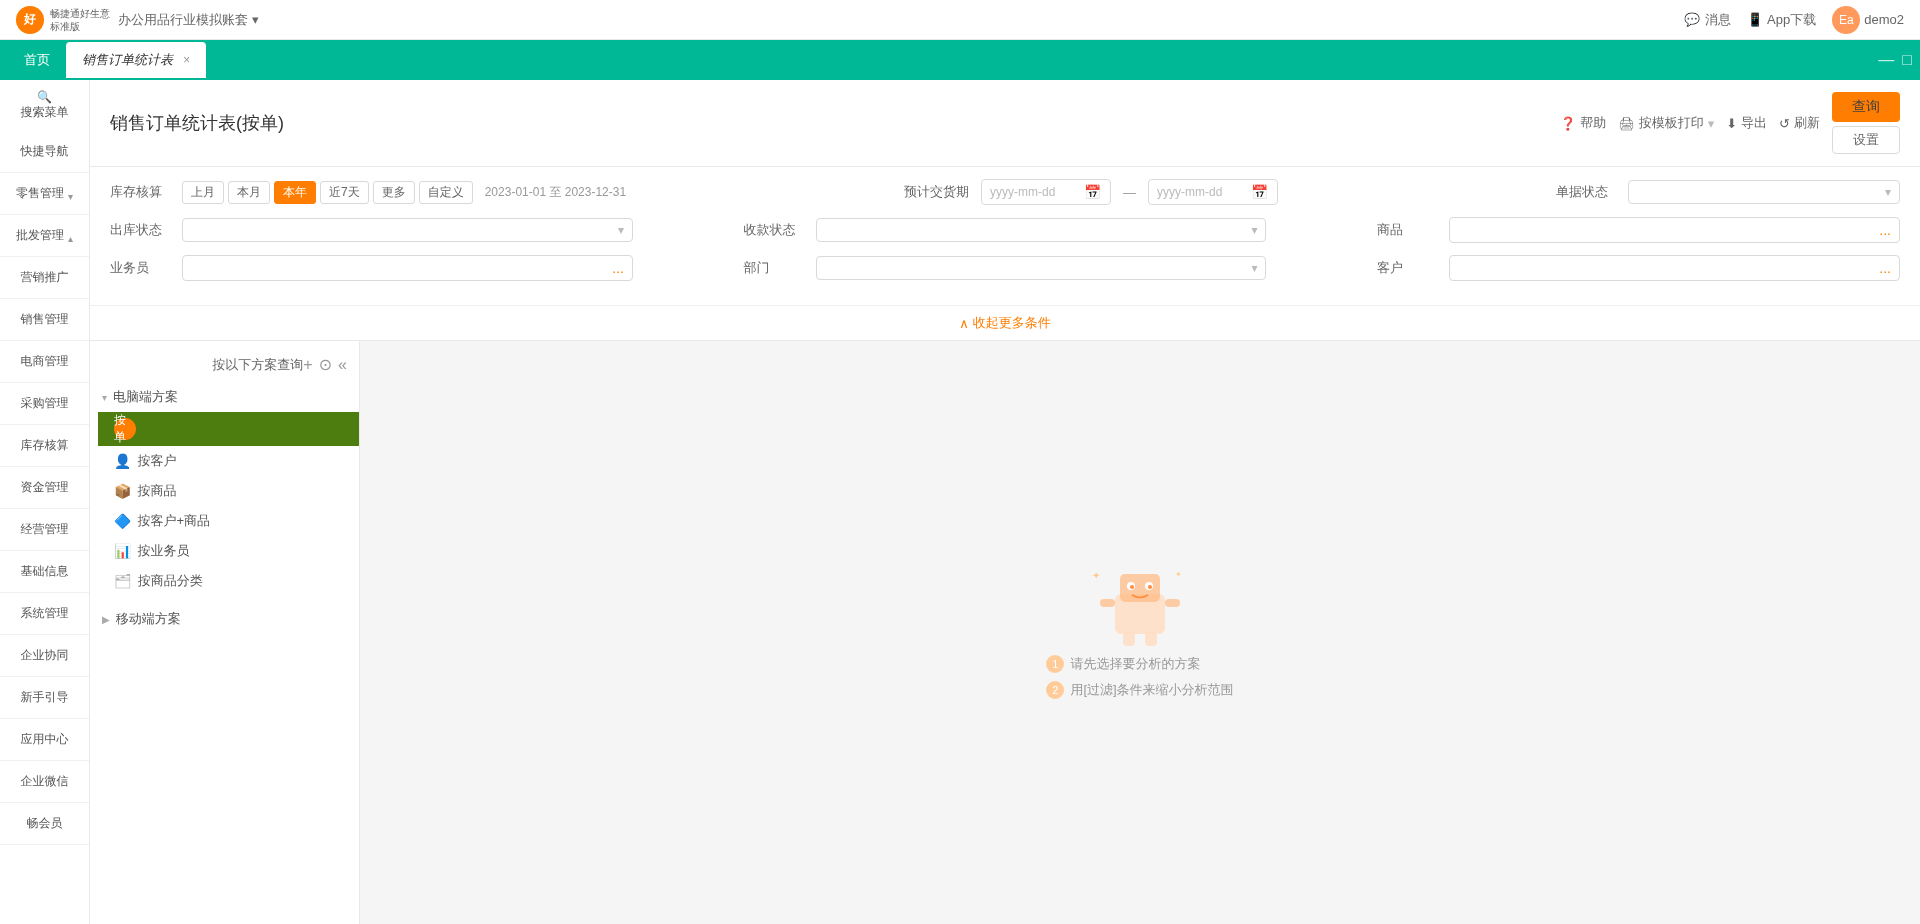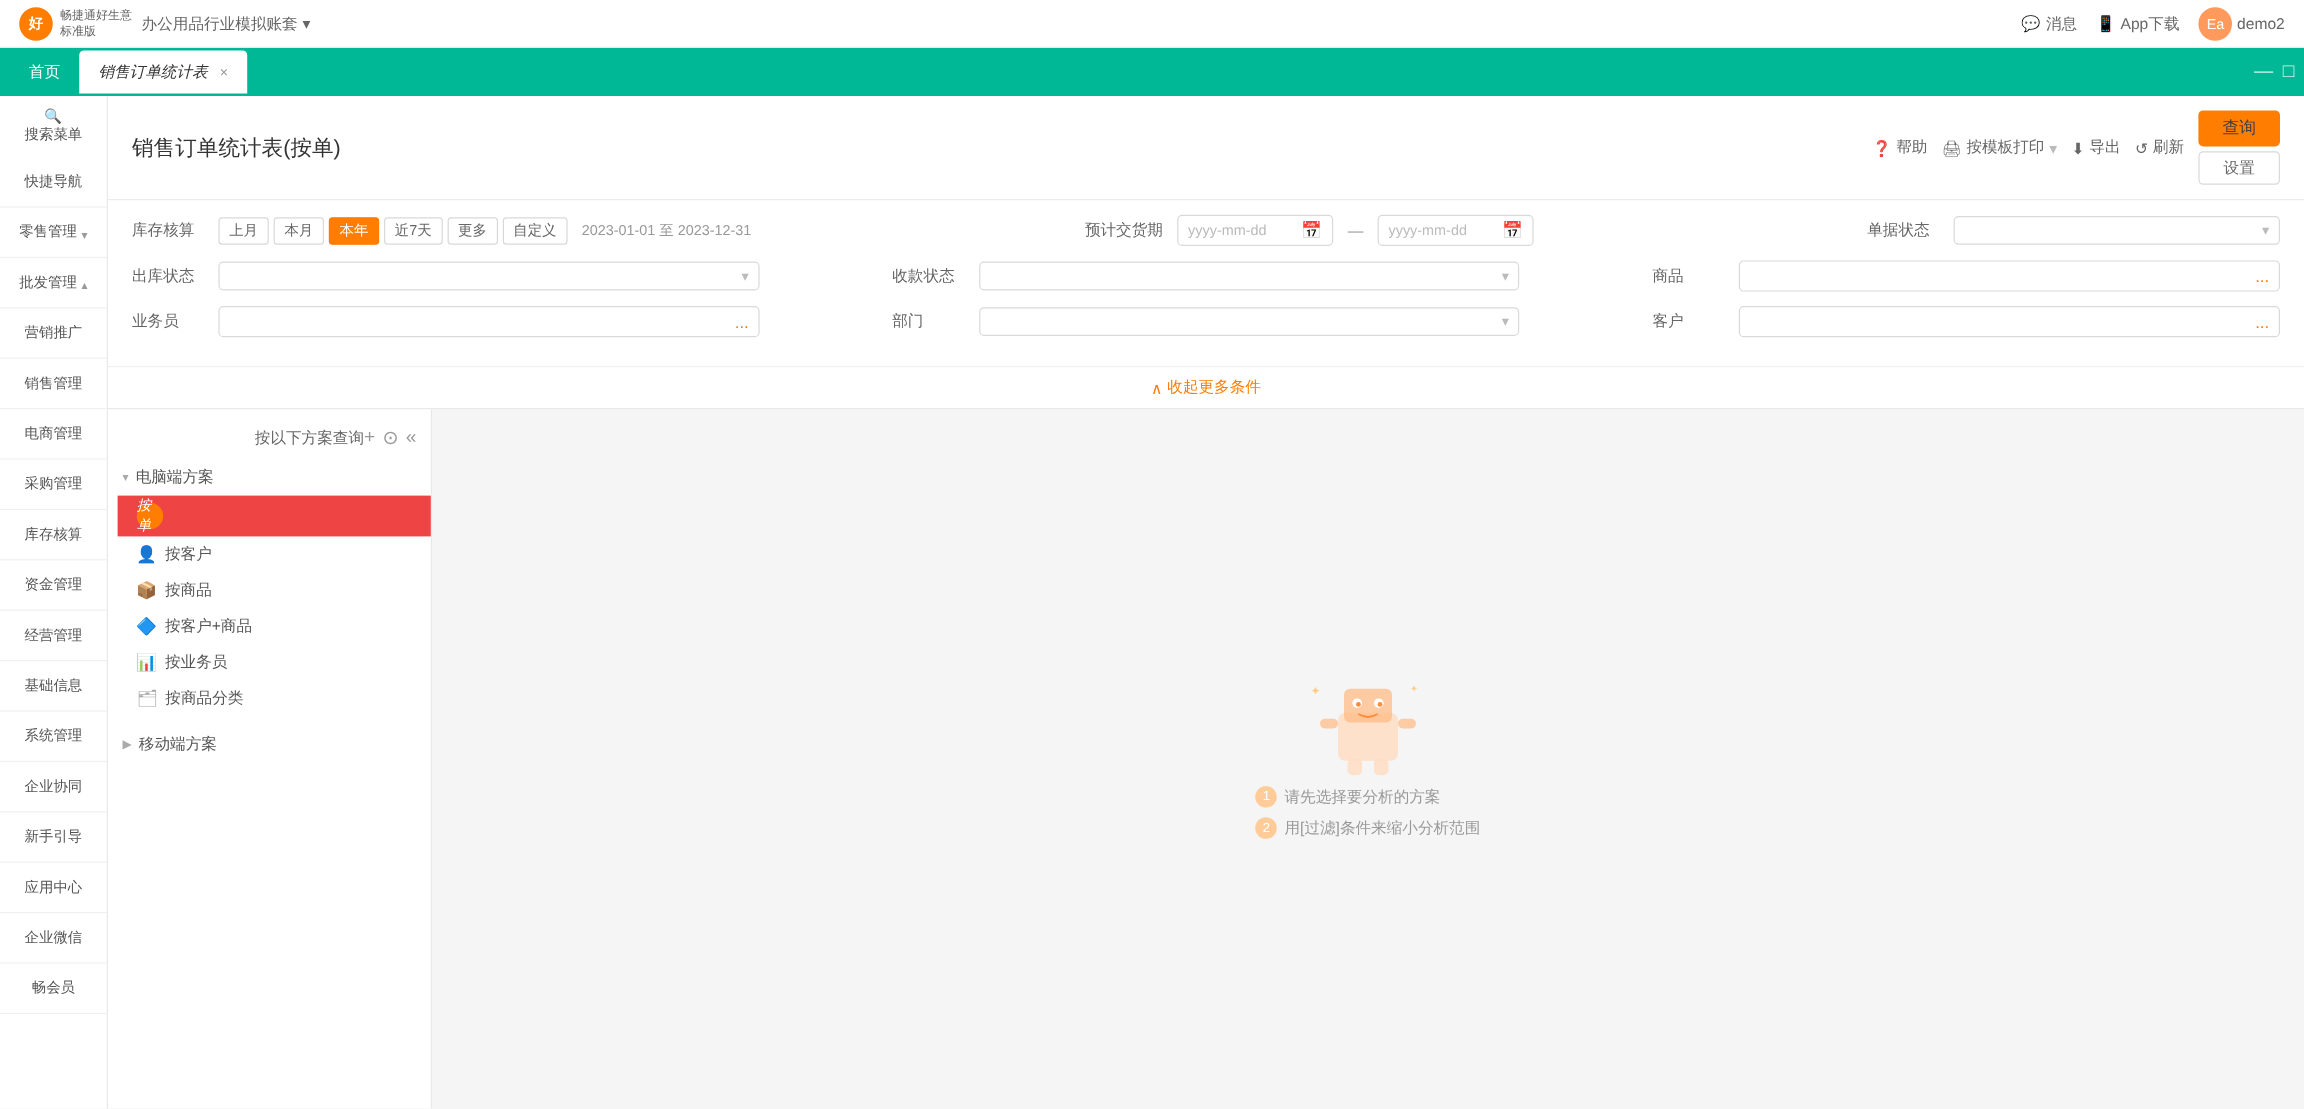--- a/index.html
+++ b/index.html
@@ -343,21 +343,21 @@
     }
     .tree-item {
       padding: 6px 12px 6px 16px;
       cursor: pointer;
       font-size: 13px;
       color: #555;
       display: flex;
       align-items: center;
       gap: 6px;
     }
-    .tree-item.active { color: #ff7d00; background: #ef4444; font-style: italic; }
+    .tree-item.active { color: #ff7d00; background: #4d7c0f; }
     .tree-item-parent {
       padding: 6px 12px;
       cursor: pointer;
       font-size: 13px;
       color: #555;
       display: flex;
       align-items: center;
       gap: 6px;
       font-weight: 500;
     }

